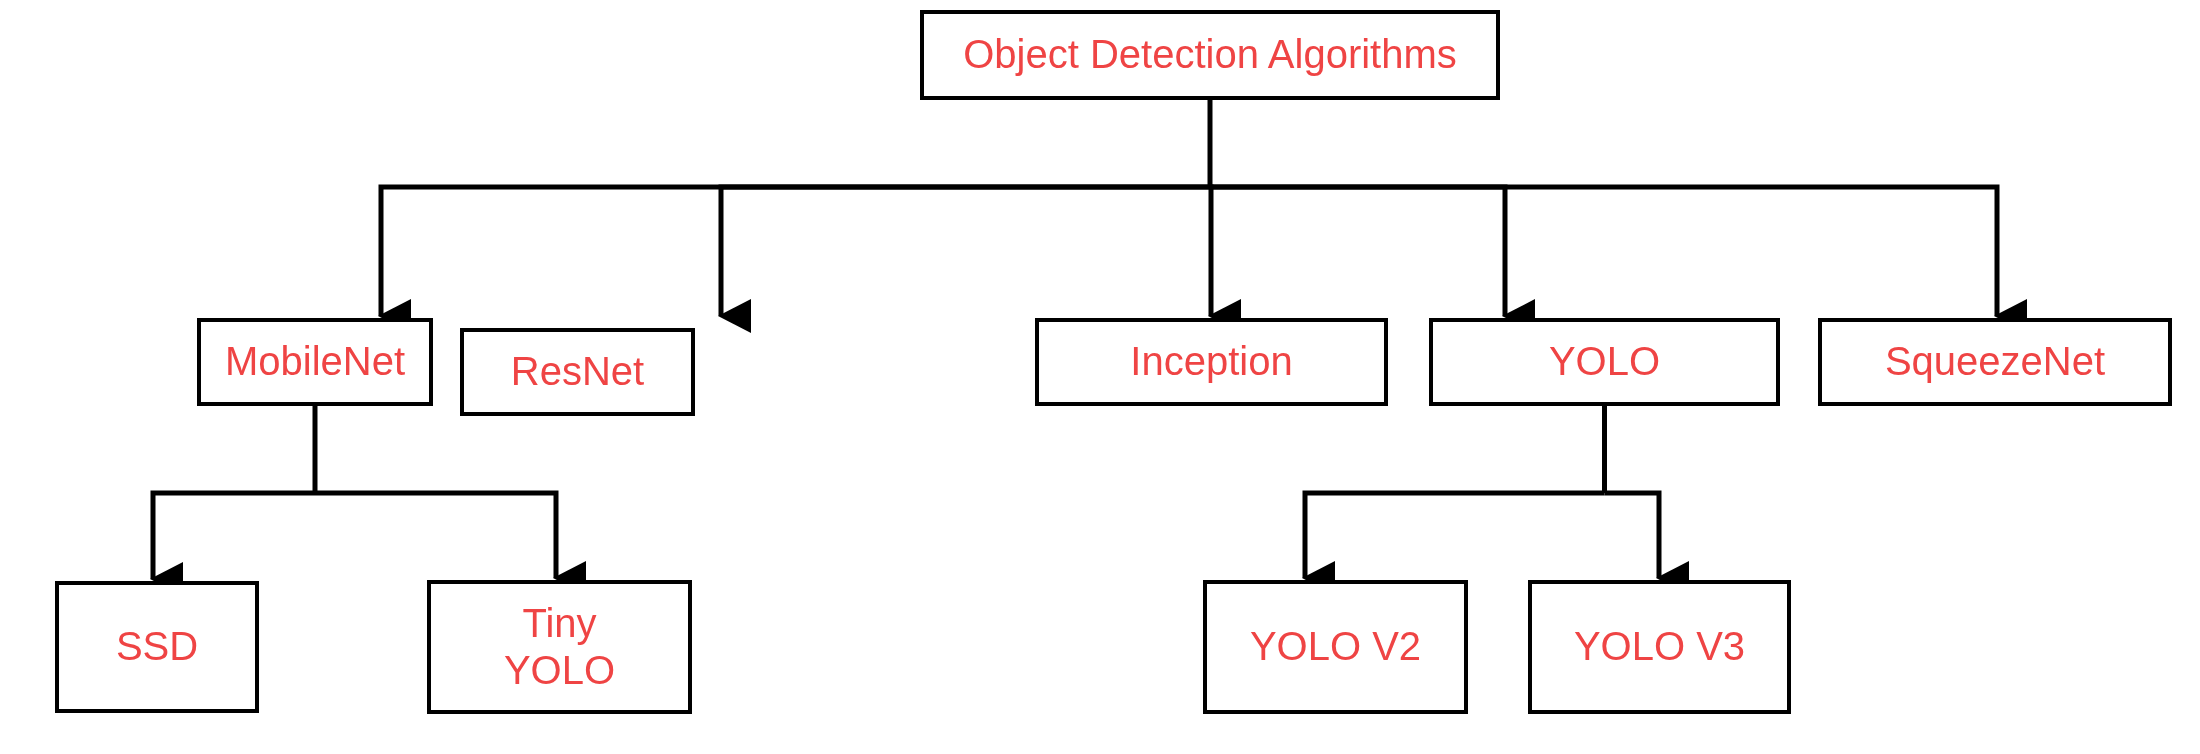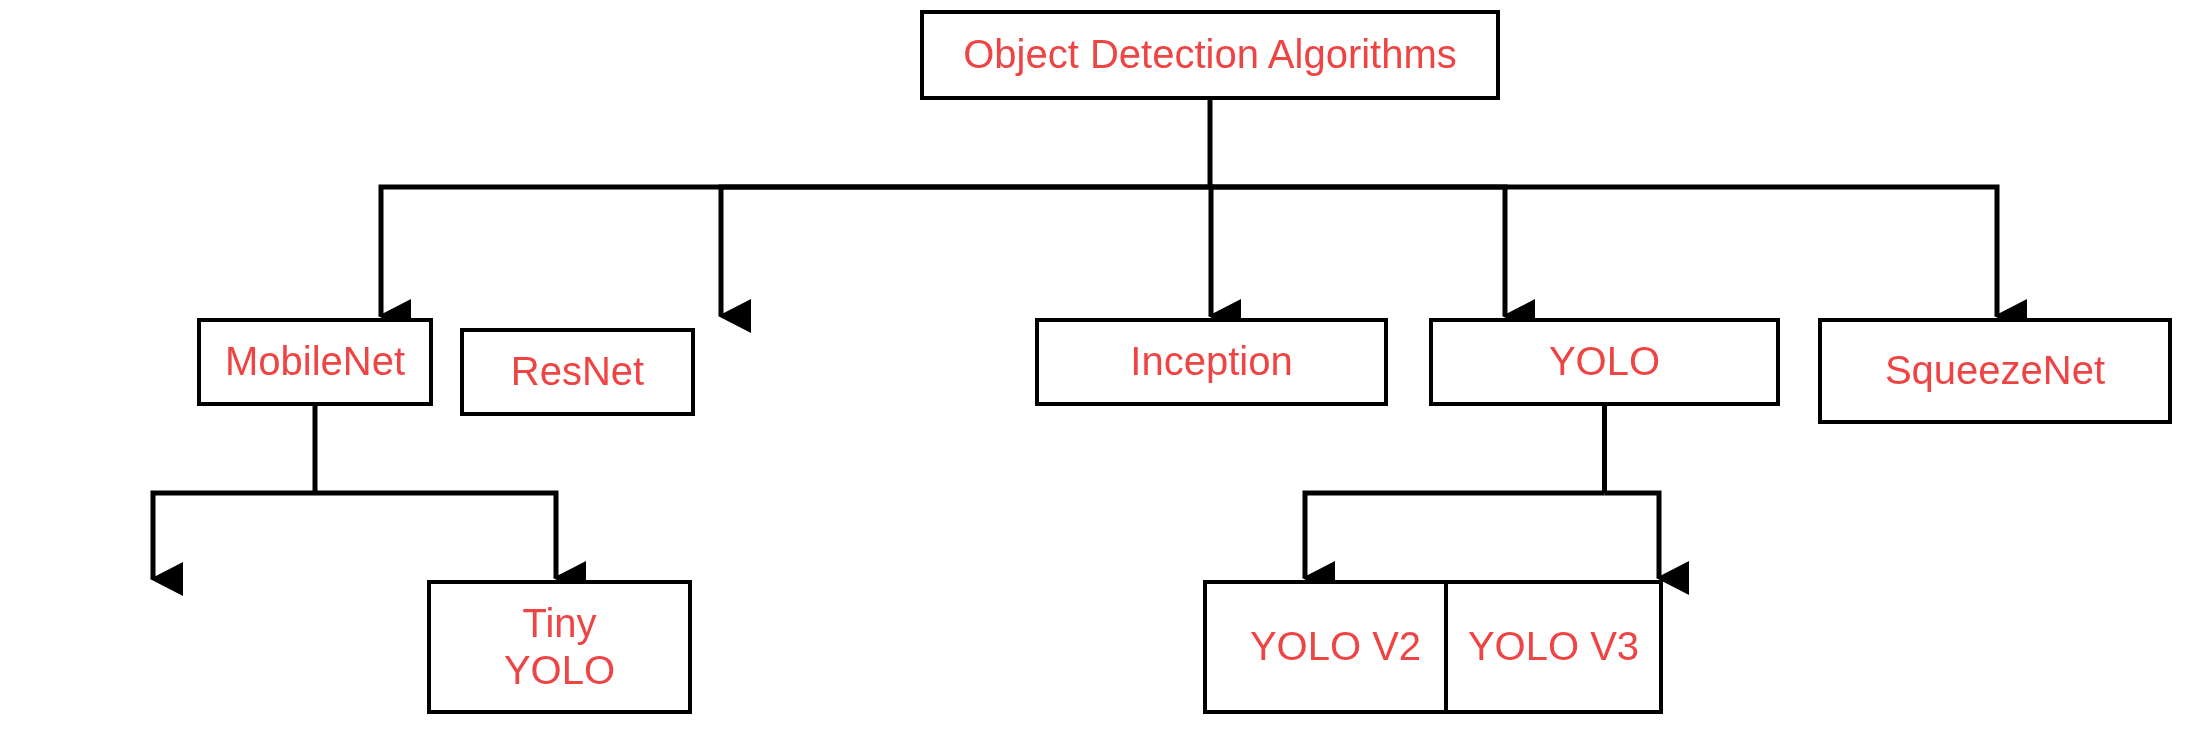--- a/index.html
+++ b/index.html
@@ -88,31 +88,34 @@
   </div>
 
   <div class="node-box lvl-1" style="left: 1035px; top: 318px; width: 353px; height: 88px;">
     <span class="node-label">Inception</span>
   </div>
 
   <div class="node-box lvl-1" style="left: 1429px; top: 318px; width: 351px; height: 88px;">
     <span class="node-label">YOLO</span>
   </div>
 
-  <div class="node-box lvl-1" style="left: 1818px; top: 318px; width: 354px; height: 106px;">
+  <div class="node-box lvl-1" style="left: 1818px; top: 318px; width: 354px; height: 88px;">
     <span class="node-label">SqueezeNet</span>
   </div>
 
+  <div class="node-box lvl-2" style="left: 55px; top: 581px; width: 204px; height: 132px;">
+    <span class="node-label">SSD</span>
+  </div>
 
   <div class="node-box lvl-2" style="left: 427px; top: 580px; width: 265px; height: 134px;">
     <span class="node-label">Tiny
 YOLO</span>
   </div>
 
   <div class="node-box lvl-2" style="left: 1203px; top: 580px; width: 265px; height: 134px; align-items: center;">
     <span class="node-label">YOLO V2</span>
   </div>
 
-  <div class="node-box lvl-2" style="left: 1444px; top: 580px; width: 219px; height: 134px; text-align: right;">
+  <div class="node-box lvl-2" style="left: 1528px; top: 580px; width: 263px; height: 134px; text-align: right;">
     <span class="node-label">YOLO V3</span>
   </div>
 
 </div>
 
 </body></html>

